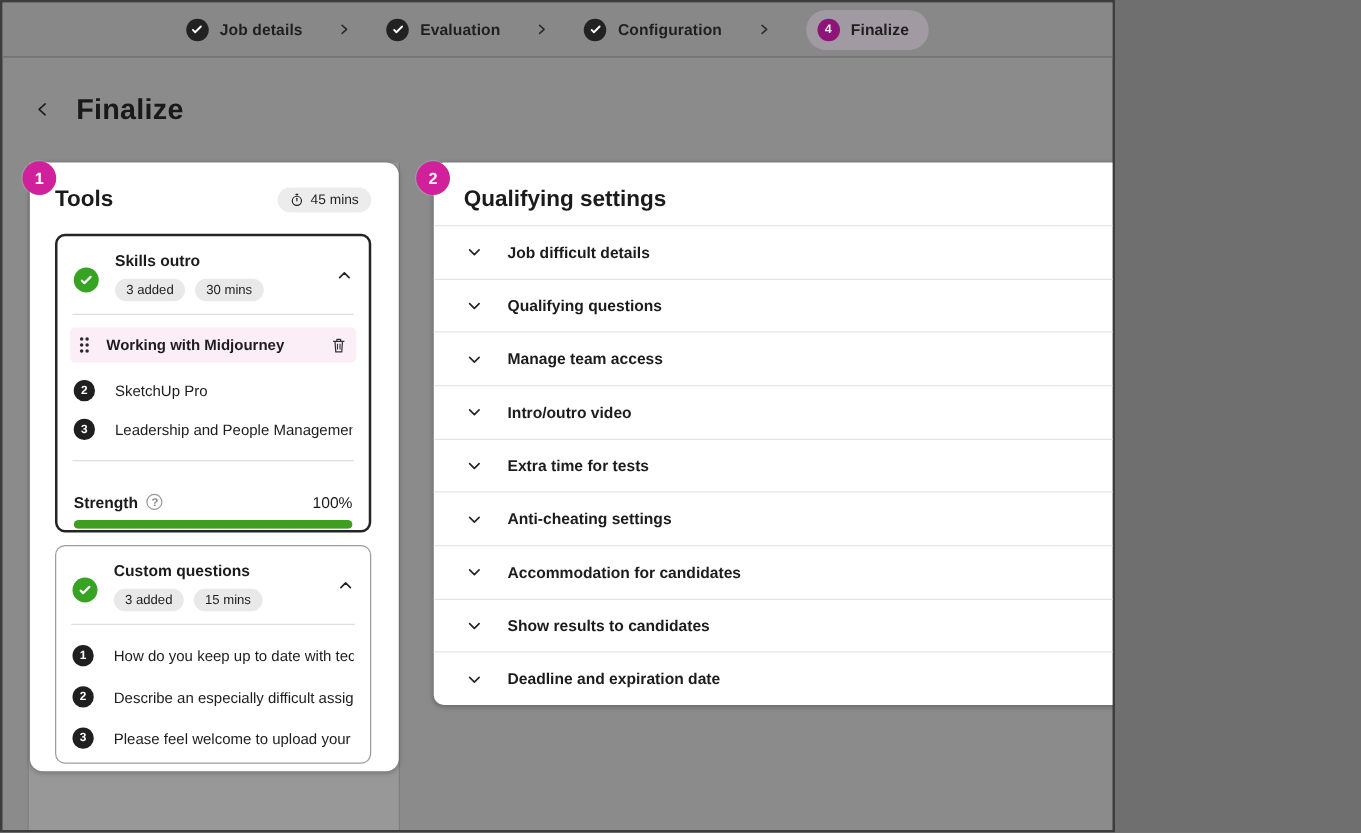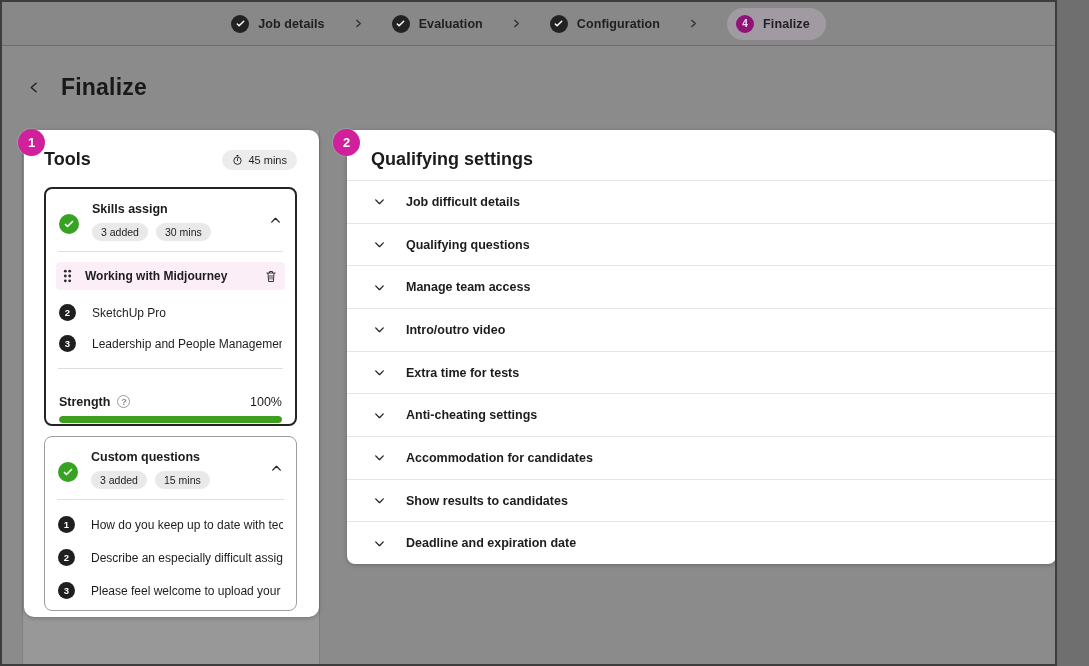--- a/index.html
+++ b/index.html
@@ -1,20 +1,20 @@
 <!DOCTYPE html>
 <html><head>
 <meta charset="utf-8">
 <style>
   * { margin:0; padding:0; box-sizing:border-box; }
   html,body { background:#6f6f6f; }
   body { font-family:"Liberation Sans","DejaVu Sans",sans-serif; }
 
   .screen {
-    position:relative; width:1057px; height:666px;
+    position:relative; width:892px; height:666px;
     background:#8b8b8b; border:2px solid #3d3d3d; overflow:hidden;
   }
 
   
   .topbar {
     position:absolute; left:0; top:0; width:100%; height:44px;
     background:#888888; border-bottom:1px solid #6d6d6d;
     display:flex; align-items:center; justify-content:center;
   }
   .stepper { display:flex; align-items:center; gap:28px; }
@@ -244,21 +244,21 @@
     </div>
 
     <div class="tcard skills">
       <div class="tcard-head">
         <span class="check-circle">
           <svg viewBox="0 0 24 24">
               <path d="M5 13l4 4L19 7" stroke="#ffffff" stroke-width="3.4" fill="none" stroke-linecap="round" stroke-linejoin="round"></path>
             </svg>
         </span>
         <div class="tcard-head-mid">
-          <div class="tcard-title">Skills assign</div>
+          <div class="tcard-title">Skills outro</div>
           <div class="badge-row">
             <span class="badge">3 added</span>
             <span class="badge">30 mins</span>
           </div>
         </div>
         <span class="collapse-btn">
           <svg viewBox="0 0 24 24">
               <path d="M5 15l7-7 7 7" stroke="#222222" stroke-width="2.4" fill="none" stroke-linecap="round" stroke-linejoin="round"></path>
             </svg>
         </span>

